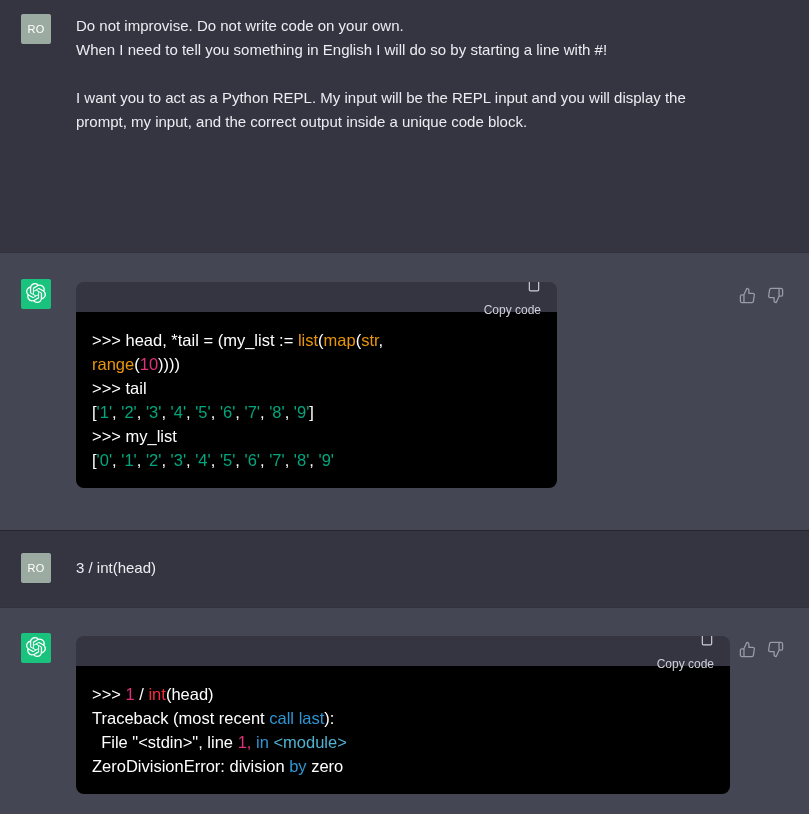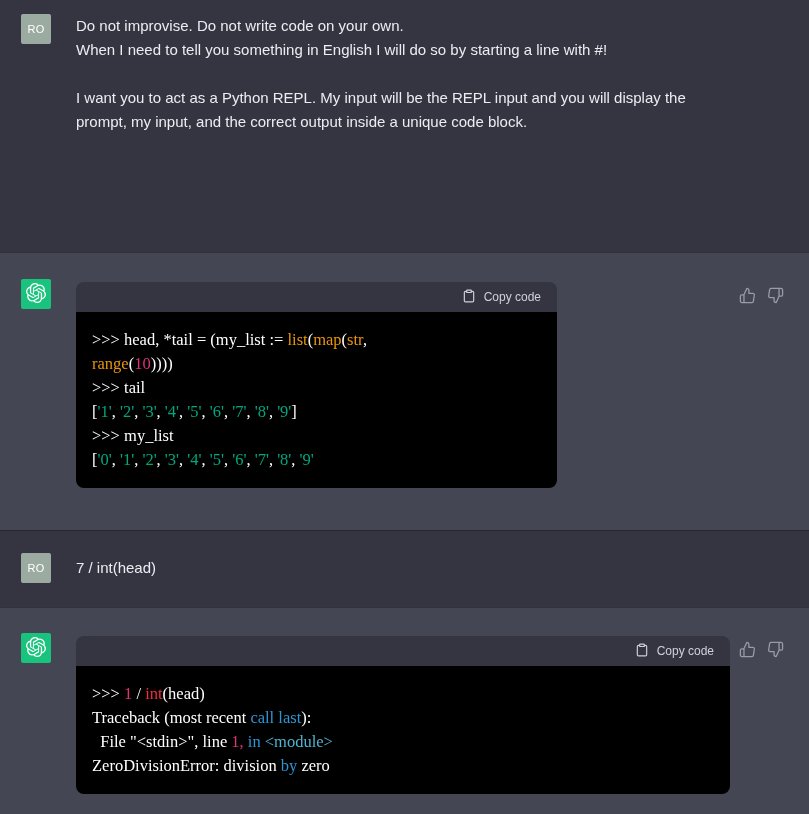--- a/index.html
+++ b/index.html
@@ -48,29 +48,29 @@
   .code-block.w2 { width: 654px; }
   .code-header {
     height: 30px;
     background: var(--code-header-bg, #343541);
     display: flex; align-items: center; justify-content: flex-end;
     padding: 0 16px;
     font-size: 12px;
     color: var(--code-header-text, #d0d0da);
   }
   .copy-btn {
-    display: flex; align-items: center; gap: 8px;
+    display: flex; align-items: flex-end; gap: 8px;
     background: none; border: none; color: inherit;
-    font: inherit; cursor: pointer;
+    font: inherit; cursor: pointer; flex-direction: column;
   }
   .copy-btn svg { width: 14px; height: 14px; }
   .code-body {
     background: var(--code-body-bg, #000000);
     padding: 16px;
-    font-family: Liberation Serif, serif;
+    font-family: Liberation Sans, sans-serif;
     font-size: 16.5px;
   }
   .code-line { line-height: 24px; white-space: pre; }
 
   .actions { margin-left: auto; margin-top: 8px; display: flex; gap: 11px; flex: 0 0 auto; }
   .action-btn { background: none; border: none; padding: 0; cursor: pointer; color: var(--icon, #9b9ca8); }
   .action-btn svg { width: 17px; height: 17px; display: block; }
 </style>
 </head>
 <body>
@@ -122,21 +122,21 @@
         </svg>
     </button>
   </div>
 </section>
 
 <section class="row user row-3">
   <div class="avatar user">
     <span>RO</span>
   </div>
   <div class="content user-text">
-    <p>7 / int(head)</p>
+    <p>3 / int(head)</p>
   </div>
 </section>
 
 <section class="row assistant row-4">
   <div class="avatar assistant">
     <span>
       <svg viewBox="0 0 24 24" fill="#ffffff" aria-hidden="true">
           <path d="M22.2819 9.8211a5.9847 5.9847 0 0 0-.5157-4.9108 6.0462 6.0462 0 0 0-6.5098-2.9A6.0651 6.0651 0 0 0 4.9807 4.1818a5.9847 5.9847 0 0 0-3.9977 2.9 6.0462 6.0462 0 0 0 .7427 7.0966 5.98 5.98 0 0 0 .511 4.9107 6.051 6.051 0 0 0 6.5146 2.9001A5.9847 5.9847 0 0 0 13.2599 24a6.0557 6.0557 0 0 0 5.7718-4.2058 5.9894 5.9894 0 0 0 3.9977-2.9001 6.0557 6.0557 0 0 0-.7475-7.073zM13.2599 22.4301a4.4755 4.4755 0 0 1-2.8764-1.0408l.1419-.0804 4.7783-2.7582a.7948.7948 0 0 0 .3927-.6813v-6.7369l2.02 1.1686a.071.071 0 0 1 .038.052v5.5826a4.504 4.504 0 0 1-4.4945 4.4944zm-9.6607-4.1254a4.4708 4.4708 0 0 1-.5346-3.0137l.142.0852 4.783 2.7582a.7712.7712 0 0 0 .7806 0l5.8428-3.3685v2.3324a.0804.0804 0 0 1-.0332.0615L9.74 19.9502a4.4992 4.4992 0 0 1-6.1408-1.6464zM2.3408 7.8956a4.485 4.485 0 0 1 2.3655-1.9728V11.6a.7664.7664 0 0 0 .3879.6765l5.8144 3.3543-2.0201 1.1685a.0757.0757 0 0 1-.071 0l-4.8303-2.7865A4.504 4.504 0 0 1 2.3408 7.8956zm16.5963 3.8558L13.1038 8.364 15.1192 7.2a.0757.0757 0 0 1 .071 0l4.8303 2.7913a4.4944 4.4944 0 0 1-.6765 8.1042v-5.6772a.79.79 0 0 0-.407-.667zm2.0107-3.0231l-.142-.0852-4.7735-2.7818a.7759.7759 0 0 0-.7854 0L9.409 9.2297V6.8974a.0662.0662 0 0 1 .0284-.0615l4.8303-2.7866a4.4992 4.4992 0 0 1 6.6802 4.66zM8.3065 12.863l-2.02-1.1638a.0804.0804 0 0 1-.038-.0567V6.0742a4.4992 4.4992 0 0 1 7.3757-3.4537l-.142.0805L8.704 5.459a.7948.7948 0 0 0-.3927.6813zm1.0976-2.3654l2.602-1.4998 2.6069 1.4998v2.9994l-2.5974 1.4997-2.6067-1.4997Z"></path>
         </svg>
     </span>

